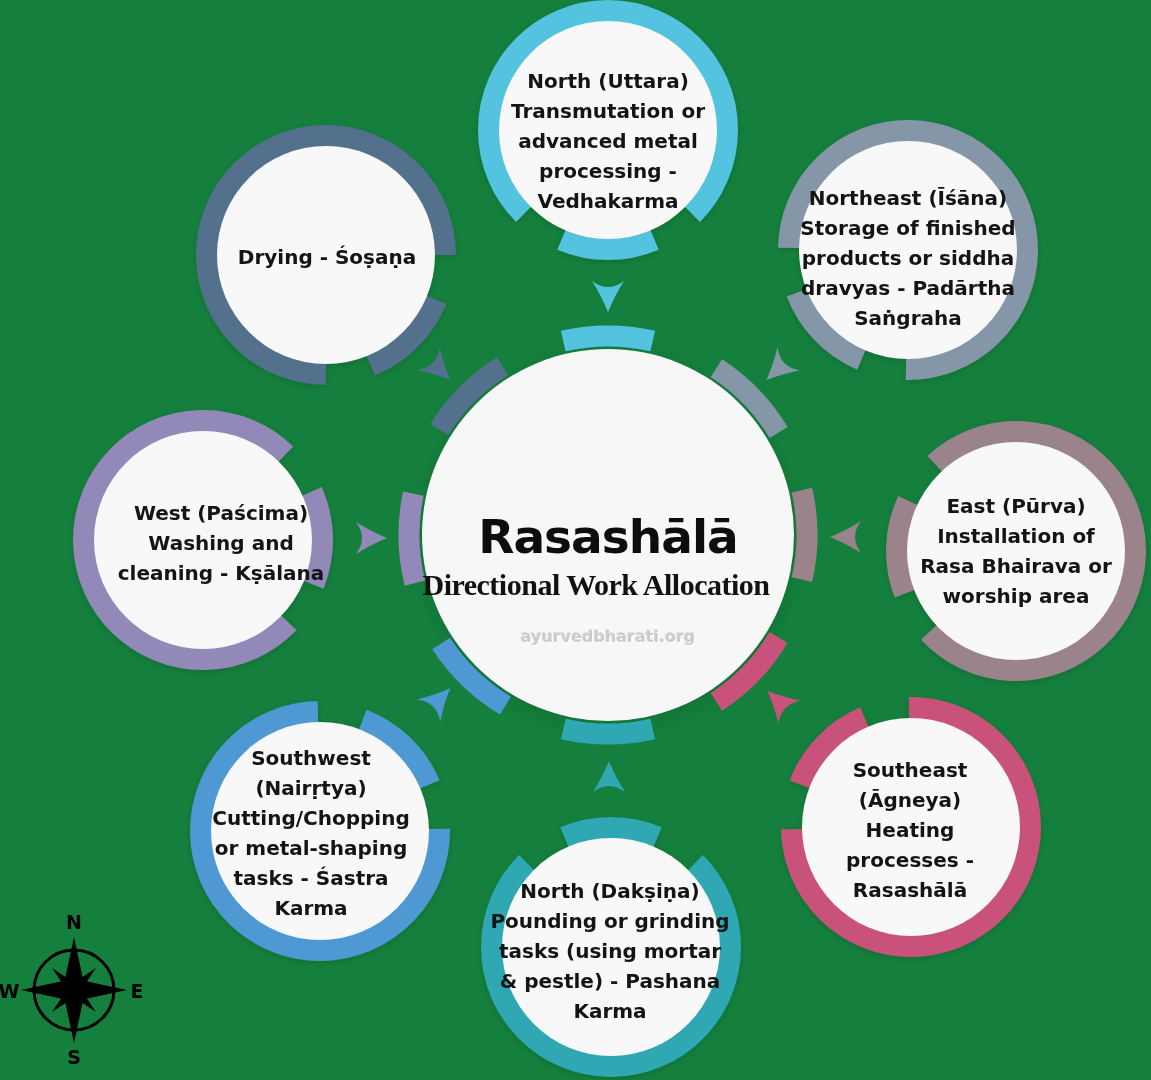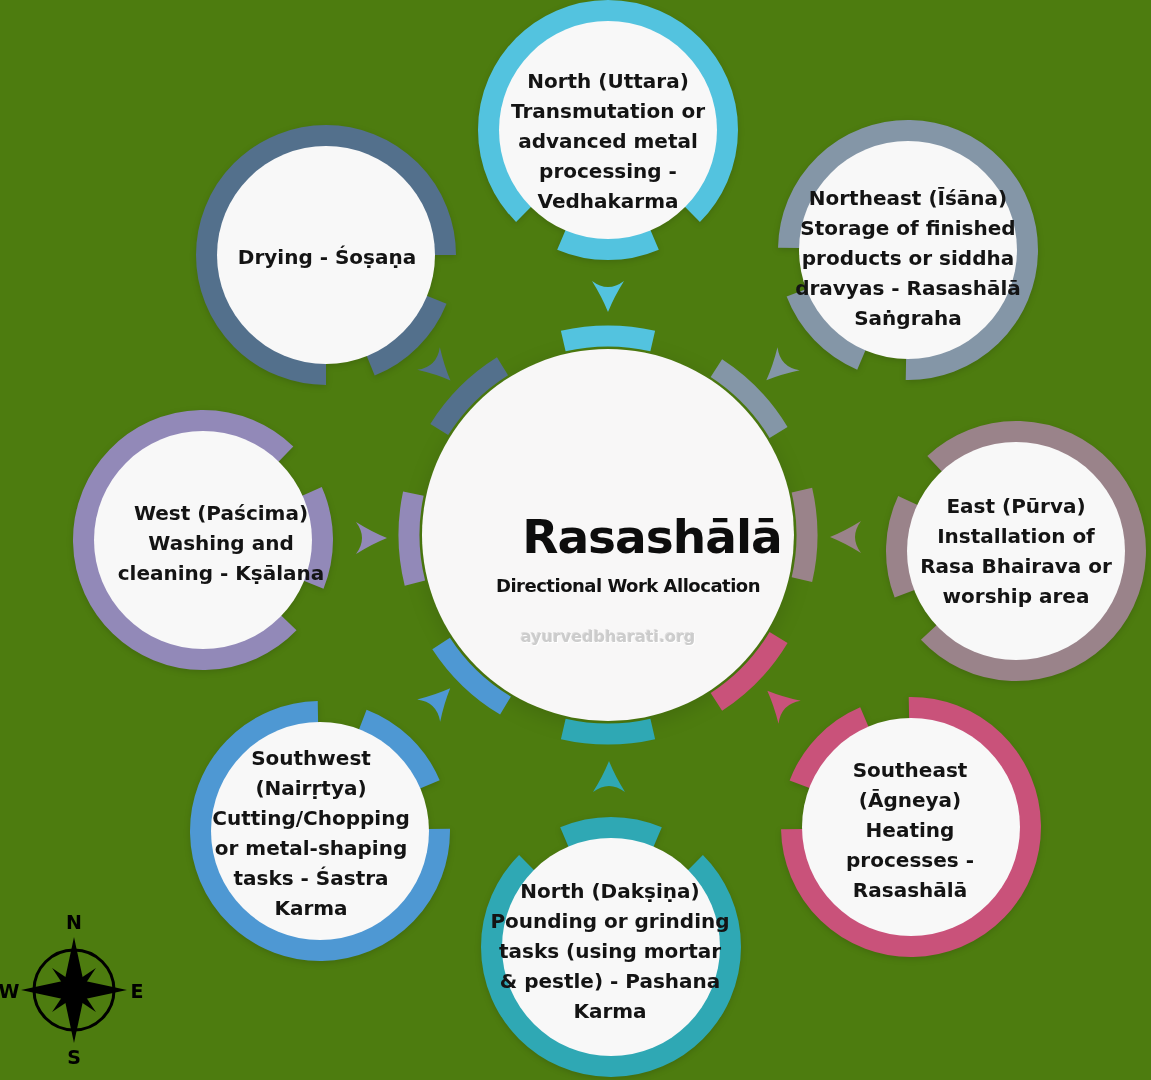--- a/index.html
+++ b/index.html
@@ -1,19 +1,19 @@
 <!DOCTYPE html>
 <html><head>
 <meta charset="utf-8">
 <style>
   html,body{margin:0;padding:0;background:#ffffff;}
   .stage{
     position:relative;
     width:1151px;height:1080px;
-    background:#4d7c0f;
+    background:#15803d;
     overflow:hidden;
     font-family:"DejaVu Sans","Liberation Sans",sans-serif;
   }
   svg.diagram{position:absolute;left:0;top:0;}
 
   .outer-ring{fill:none;stroke-width:22;}
   .inner-disc{fill:#f8f8f8;}
   .center-disc{fill:#f8f7f7;filter:drop-shadow(0 5px 10px rgba(0,0,0,0.13));}
   .center-arc{fill:none;stroke-width:21;}
   .ring-group{filter:drop-shadow(0 2px 3px rgba(0,0,0,0.14));}
@@ -28,27 +28,27 @@
     font-weight:bold;
     font-size:20px;
     line-height:1.5;
   }
   .label span{display:block;}
 
   .center-title{
     position:absolute;left:608px;top:536px;
     transform:translate(-50%,-50%);
     font-size:47px;font-weight:bold;color:#0d0d0d;
-    white-space:nowrap;letter-spacing:-1px;margin-left:44px;
+    white-space:nowrap;letter-spacing:-1px;
   }
   .center-subtitle{
-    position:absolute;left:628px;top:585px;
+    position:absolute;left:596px;top:585px;
     transform:translate(-50%,-50%);
-    font-size:18px;font-weight:bold;color:#111;
-    white-space:nowrap;letter-spacing:-0.5px;
+    font-size:30px;font-weight:bold;color:#111;
+    white-space:nowrap;letter-spacing:-0.5px;font-family:Liberation Serif, serif;
   }
   .center-watermark{
     position:absolute;left:608px;top:636px;
     transform:translate(-50%,-50%);
     font-size:16px;font-weight:bold;color:#cccccc;
     white-space:nowrap;
     text-shadow:1px 1px 0 #ffffff,-1px -1px 0 rgba(0,0,0,0.10);
   }
 
   .compass-letter{
@@ -140,21 +140,21 @@
       </g>
     </g>
   </svg>
 
   <div class="label" id="lbl-north">
     <span>North (Uttara)</span>
     <span>Transmutation or advanced metal processing - Vedhakarma</span>
   </div>
   <div class="label" id="lbl-northeast">
     <span>Northeast (Īśāna)</span>
-    <span>Storage of finished products or siddha dravyas - Rasashālā Saṅgraha</span>
+    <span>Storage of finished products or siddha dravyas - Padārtha Saṅgraha</span>
   </div>
   <div class="label" id="lbl-east">
     <span>East (Pūrva)</span>
     <span>Installation of Rasa Bhairava or worship area</span>
   </div>
   <div class="label" id="lbl-southeast">
     <span>Southeast (Āgneya)</span>
     <span>Heating processes - Rasashālā</span>
   </div>
   <div class="label" id="lbl-south">

